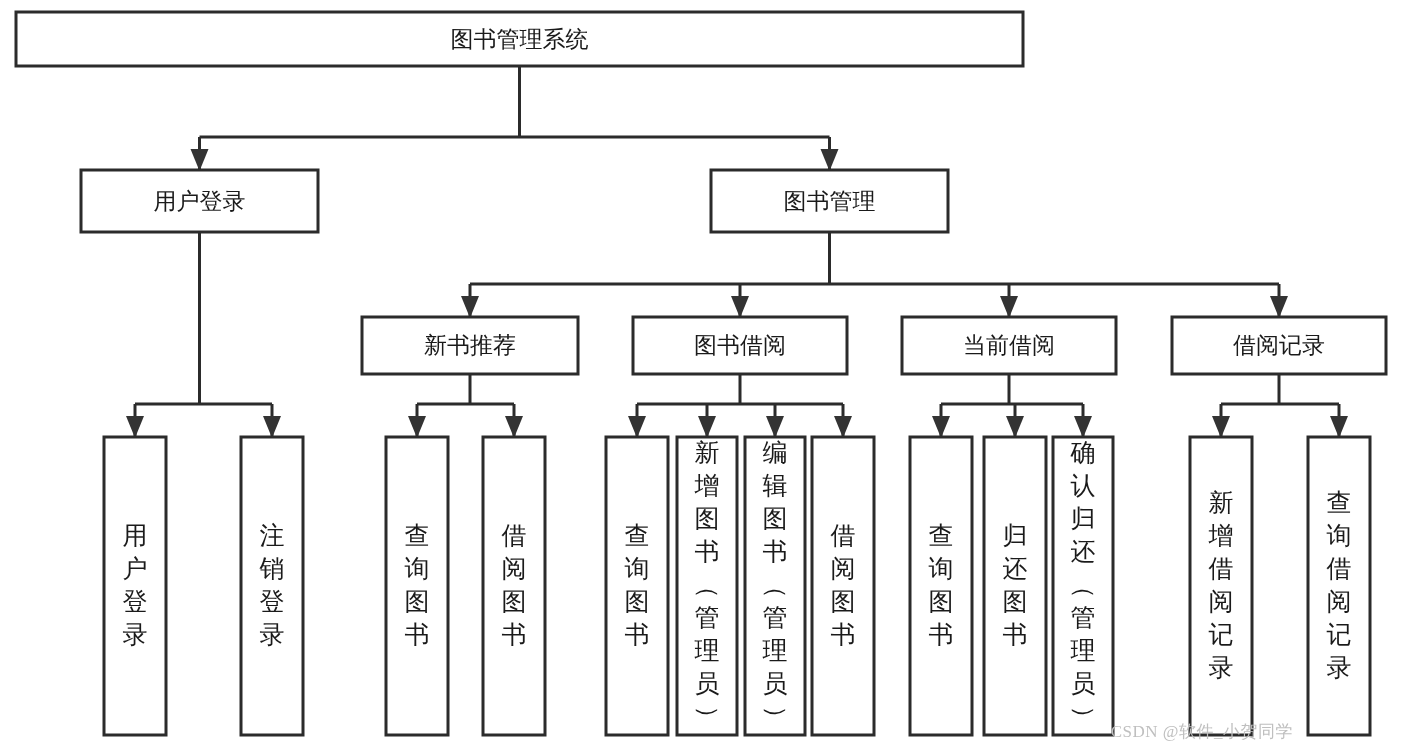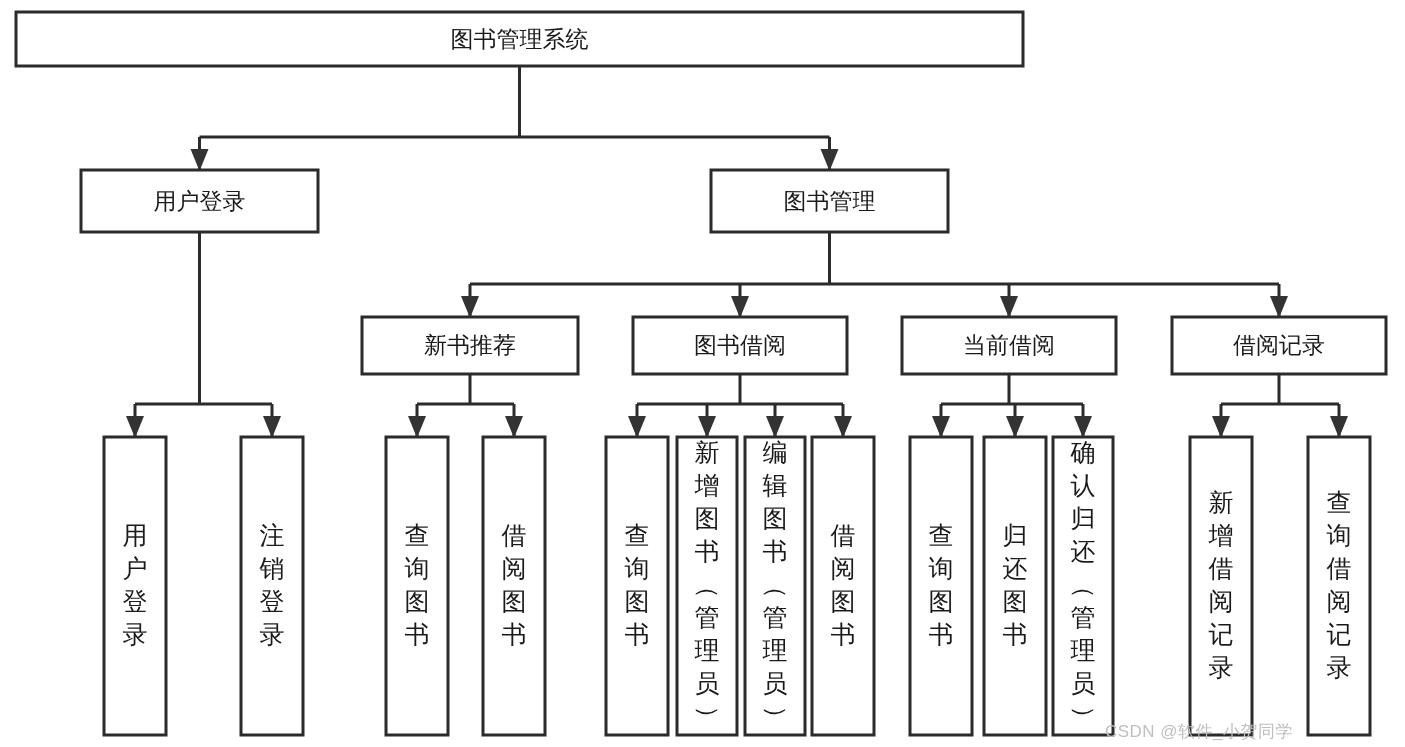--- a/index.html
+++ b/index.html
@@ -54,21 +54,21 @@
     font-family: "DejaVu Sans", "Liberation Sans", sans-serif;
     font-size: 25px;
     fill: #1a1a1a;
     text-anchor: middle;
     dominant-baseline: middle;
   }
   .watermark-text {
     position: absolute;
     right: 8px;
     bottom: 4px;
-    font-family: Liberation Sans, sans-serif;
+    font-family: Liberation Serif, serif;
     font-size: 17px;
     color: #bfbfbf;
     letter-spacing: 0.5px;
     white-space: nowrap;
     user-select: none;
   }
 </style>
 </head>
 <body>
 

